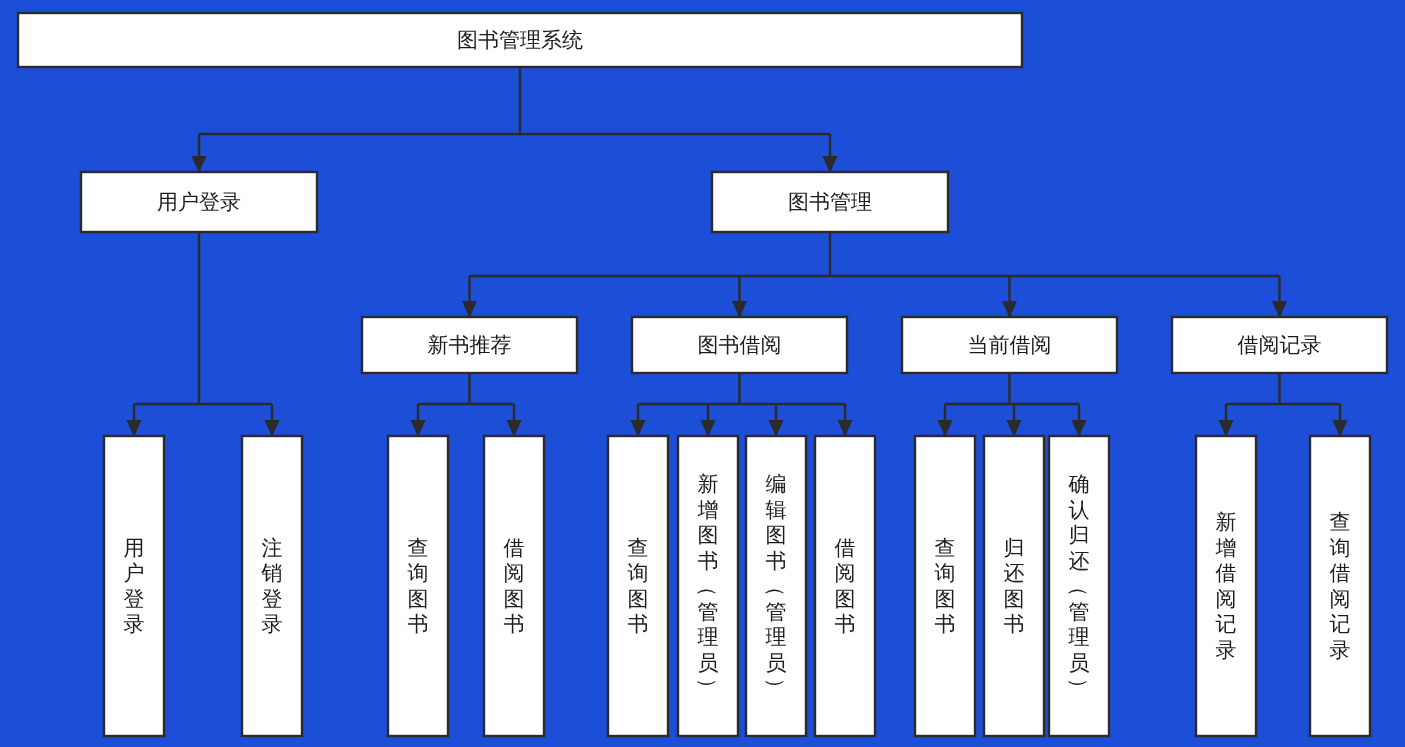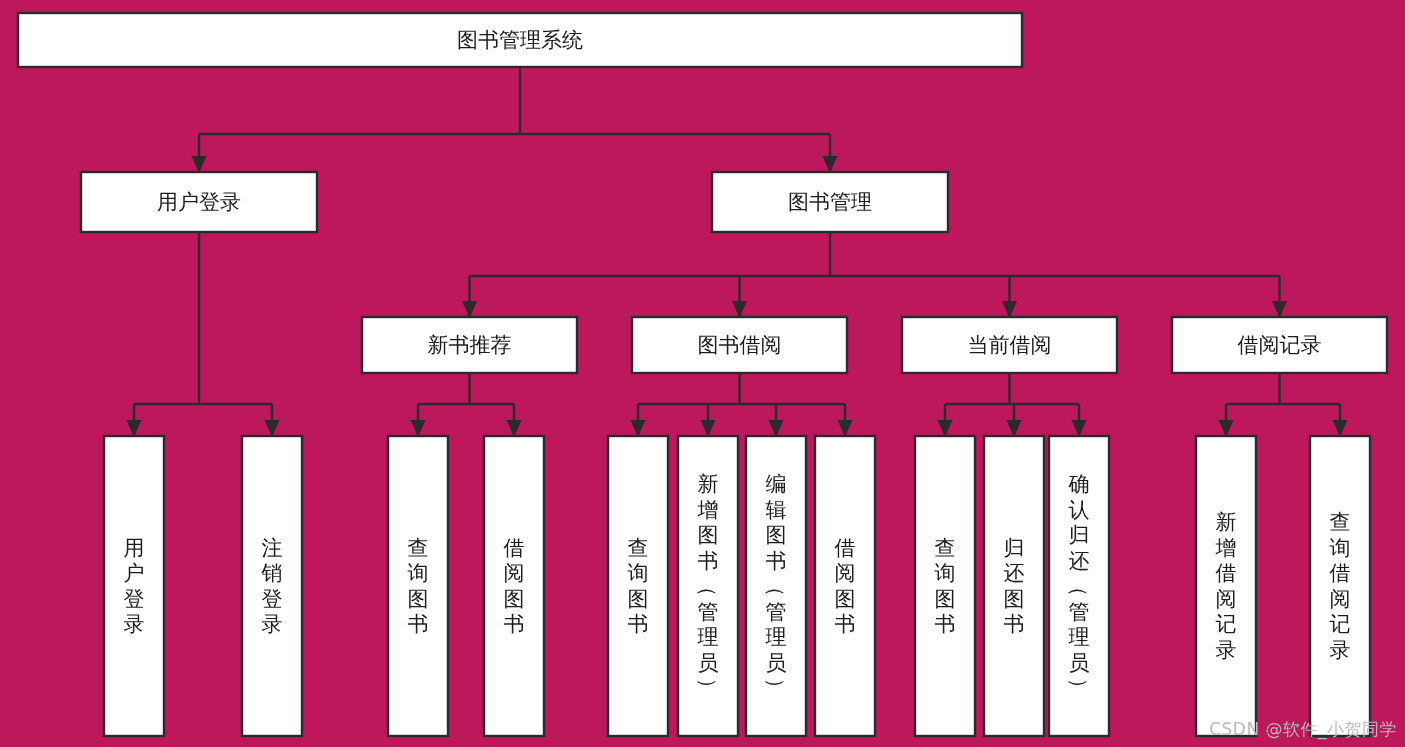--- a/index.html
+++ b/index.html
@@ -11,21 +11,21 @@
   body {
     width: 1405px;
     height: 747px;
     font-family: "DejaVu Sans", "Liberation Sans", sans-serif;
     overflow: hidden;
   }
   #diagram-root {
     position: relative;
     width: 1405px;
     height: 747px;
-    background: #be185d;
+    background: #1d4ed8;
   }
   svg#tree-svg {
     position: absolute;
     top: 0;
     left: 0;
     width: 1405px;
     height: 747px;
     display: block;
   }
   .node-rect {
@@ -275,14 +275,13 @@
           <rect x="1310" y="436" width="60" height="300" class="node-rect"></rect>
           <text x="1340" y="529.39" class="node-label-v">查</text>
           <text x="1340" y="554.89" class="node-label-v">询</text>
           <text x="1340" y="580.39" class="node-label-v">借</text>
           <text x="1340" y="605.89" class="node-label-v">阅</text>
           <text x="1340" y="631.39" class="node-label-v">记</text>
           <text x="1340" y="656.89" class="node-label-v">录</text>
         </g>
       </g>
   </svg>
-  <div class="watermark">CSDN @软件_小贺同学</div>
 </div>
 
 </body></html>

